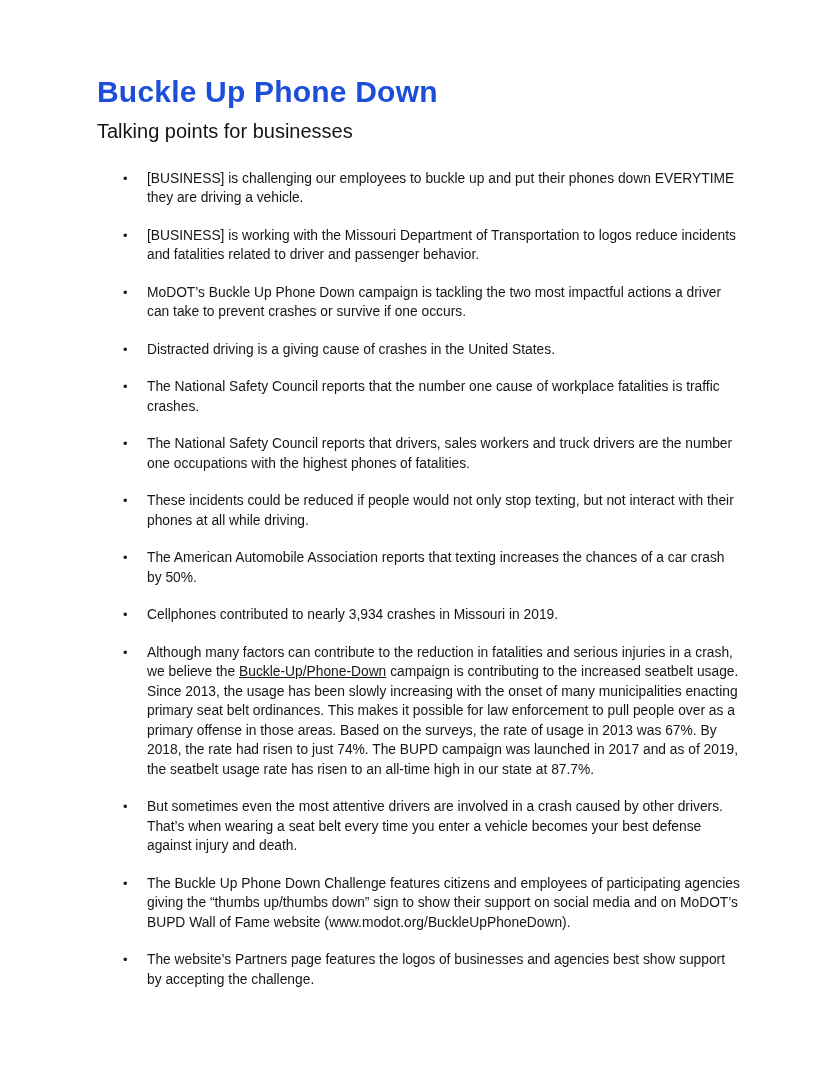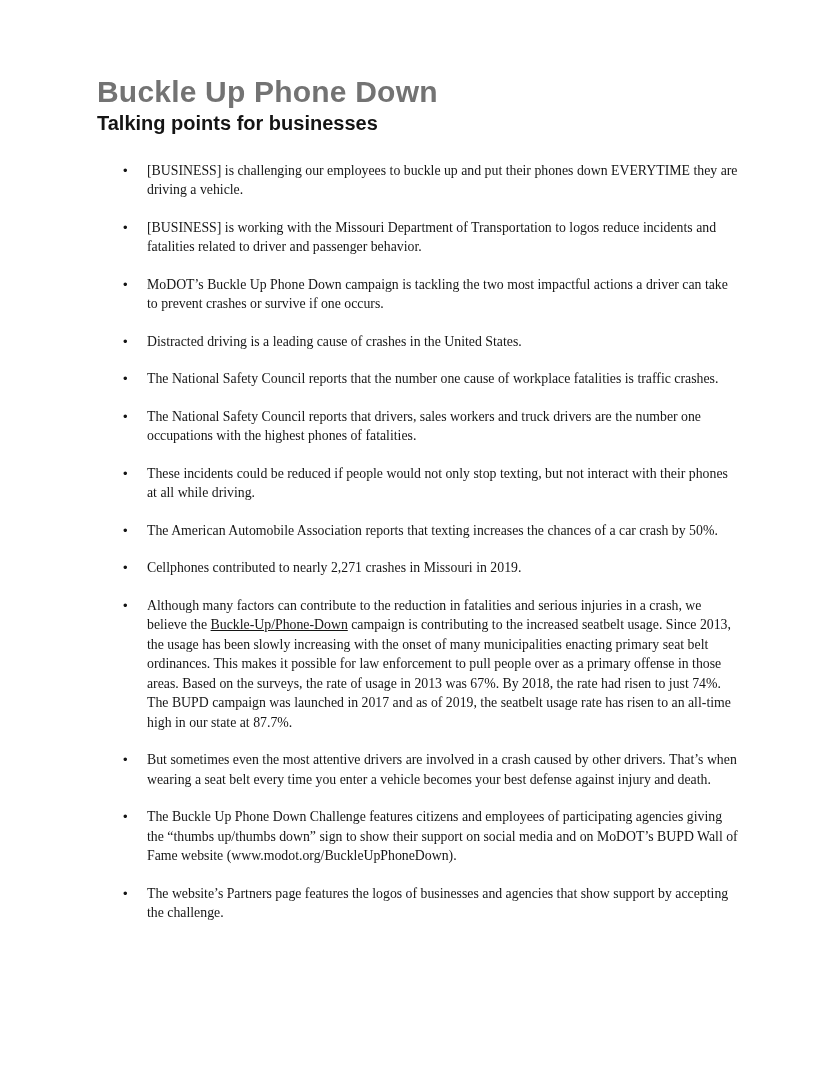--- a/index.html
+++ b/index.html
@@ -15,27 +15,27 @@
     width: 838px;
     height: 1085px;
     background: #ffffff;
     padding: 73px 98px 0 97px;
   }
   .doc-title {
     font-size: 30px;
     font-weight: 600;
     line-height: 1.25;
     letter-spacing: 0.2px;
-    color: #737373;
+    color: #1d4ed8;
   }
   .doc-subtitle {
     font-size: 20px;
-    font-weight: 700;
+    font-weight: 400;
     line-height: 1.25;
-    margin-top: 0;
+    margin-top: 8px;
     color: #141414;
   }
   .bullet-list {
     margin-top: 25px;
     margin-left: 26px;
   }
   .bullet-row {
     display: flex;
     align-items: flex-start;
     margin-bottom: 18px;
@@ -46,21 +46,20 @@
     font-size: 13px;
     line-height: 19.5px;
     color: #141414;
   }
   .bullet-text {
     flex: 1 1 auto;
     max-width: 593px;
     font-size: 13.8px;
     line-height: 19.5px;
     color: #161616;
-    font-family: Liberation Serif, serif;
   }
   .u { text-decoration: underline; }
 </style>
 </head>
 <body>
 
 <div class="page">
 
   <h1 class="doc-title">Buckle Up Phone Down</h1>
   <h2 class="doc-subtitle">Talking points for businesses</h2>
@@ -77,21 +76,21 @@
       <div class="bullet-text"><span>[BUSINESS] is working with the Missouri Department of Transportation to logos reduce incidents and fatalities related to driver and passenger behavior.</span><span class="u"></span><span></span></div>
     </div>
 
     <div class="bullet-row">
       <span class="bullet-marker">•</span>
       <div class="bullet-text"><span>MoDOT’s Buckle Up Phone Down campaign is tackling the two most impactful actions a driver can take to prevent crashes or survive if one occurs.</span><span class="u"></span><span></span></div>
     </div>
 
     <div class="bullet-row">
       <span class="bullet-marker">•</span>
-      <div class="bullet-text"><span>Distracted driving is a leading cause of crashes in the United States.</span><span class="u"></span><span></span></div>
+      <div class="bullet-text"><span>Distracted driving is a giving cause of crashes in the United States.</span><span class="u"></span><span></span></div>
     </div>
 
     <div class="bullet-row">
       <span class="bullet-marker">•</span>
       <div class="bullet-text"><span>The National Safety Council reports that the number one cause of workplace fatalities is traffic crashes.</span><span class="u"></span><span></span></div>
     </div>
 
     <div class="bullet-row">
       <span class="bullet-marker">•</span>
       <div class="bullet-text"><span>The National Safety Council reports that drivers, sales workers and truck drivers are the number one occupations with the highest phones of fatalities.</span><span class="u"></span><span></span></div>
@@ -102,37 +101,37 @@
       <div class="bullet-text"><span>These incidents could be reduced if people would not only stop texting, but not interact with their phones at all while driving.</span><span class="u"></span><span></span></div>
     </div>
 
     <div class="bullet-row">
       <span class="bullet-marker">•</span>
       <div class="bullet-text"><span>The American Automobile Association reports that texting increases the chances of a car crash by 50%.</span><span class="u"></span><span></span></div>
     </div>
 
     <div class="bullet-row">
       <span class="bullet-marker">•</span>
-      <div class="bullet-text"><span>Cellphones contributed to nearly 2,271 crashes in Missouri in 2019.</span><span class="u"></span><span></span></div>
+      <div class="bullet-text"><span>Cellphones contributed to nearly 3,934 crashes in Missouri in 2019.</span><span class="u"></span><span></span></div>
     </div>
 
     <div class="bullet-row">
       <span class="bullet-marker">•</span>
       <div class="bullet-text"><span>Although many factors can contribute to the reduction in fatalities and serious injuries in a crash, we believe the </span><span class="u">Buckle-Up/Phone-Down</span><span> campaign is contributing to the increased seatbelt usage.  Since 2013, the usage has been slowly increasing with the onset of many municipalities enacting primary seat belt ordinances. This makes it possible for law enforcement to pull people over as a primary offense in those areas. Based on the surveys, the rate of usage in 2013 was 67%.  By 2018, the rate had risen to just 74%. The BUPD campaign was launched in 2017 and as of 2019, the seatbelt usage rate has risen to an all-time high in our state at 87.7%.</span></div>
     </div>
 
     <div class="bullet-row">
       <span class="bullet-marker">•</span>
       <div class="bullet-text"><span>But sometimes even the most attentive drivers are involved in a crash caused by other drivers. That’s when wearing a seat belt every time you enter a vehicle becomes your best defense against injury and death.</span><span class="u"></span><span></span></div>
     </div>
 
     <div class="bullet-row">
       <span class="bullet-marker">•</span>
       <div class="bullet-text"><span>The Buckle Up Phone Down Challenge features citizens and employees of participating agencies giving the “thumbs up/thumbs down” sign to show their support on social media and on MoDOT’s BUPD Wall of Fame website (www.modot.org/BuckleUpPhoneDown).</span><span class="u"></span><span></span></div>
     </div>
 
     <div class="bullet-row">
       <span class="bullet-marker">•</span>
-      <div class="bullet-text"><span>The website’s Partners page features the logos of businesses and agencies that show support by accepting the challenge.</span><span class="u"></span><span></span></div>
+      <div class="bullet-text"><span>The website’s Partners page features the logos of businesses and agencies best show support by accepting the challenge.</span><span class="u"></span><span></span></div>
     </div>
 
   </div>
 </div>
 
 </body></html>

